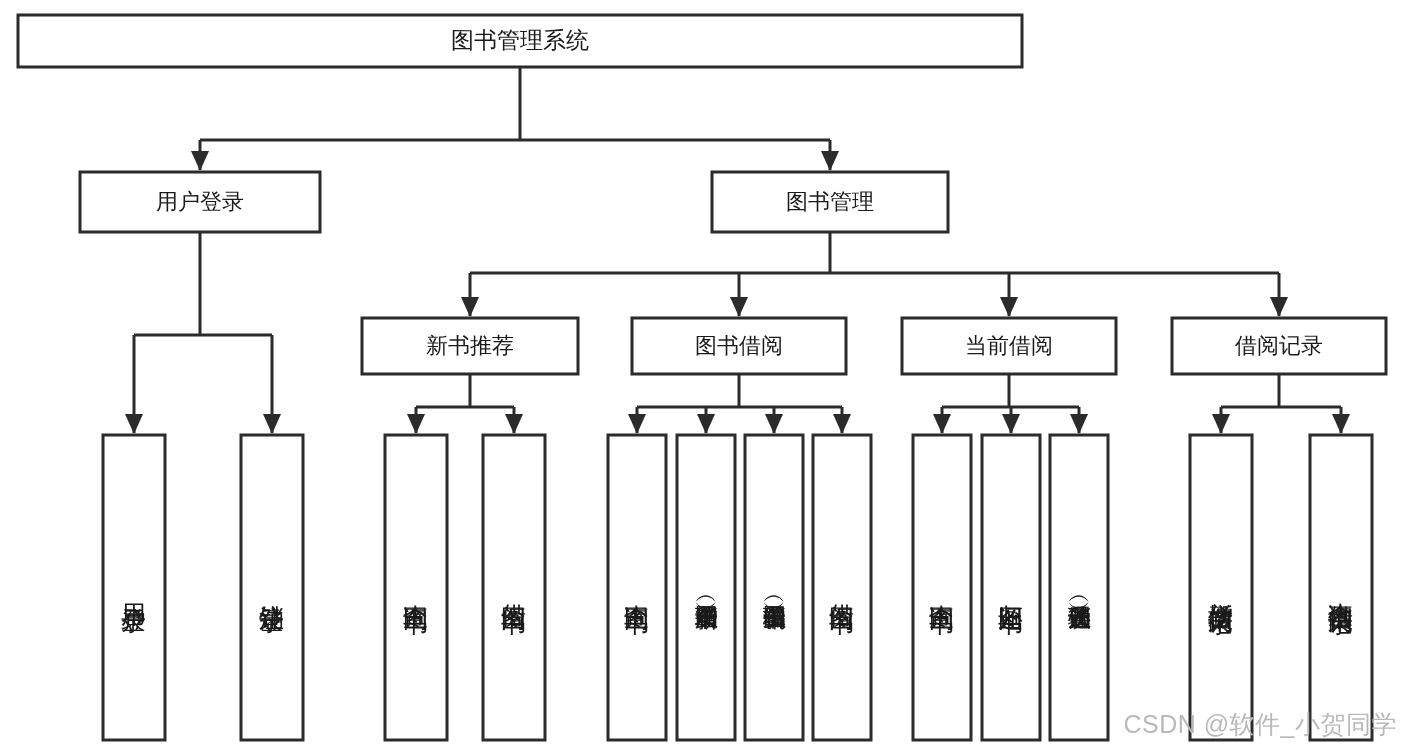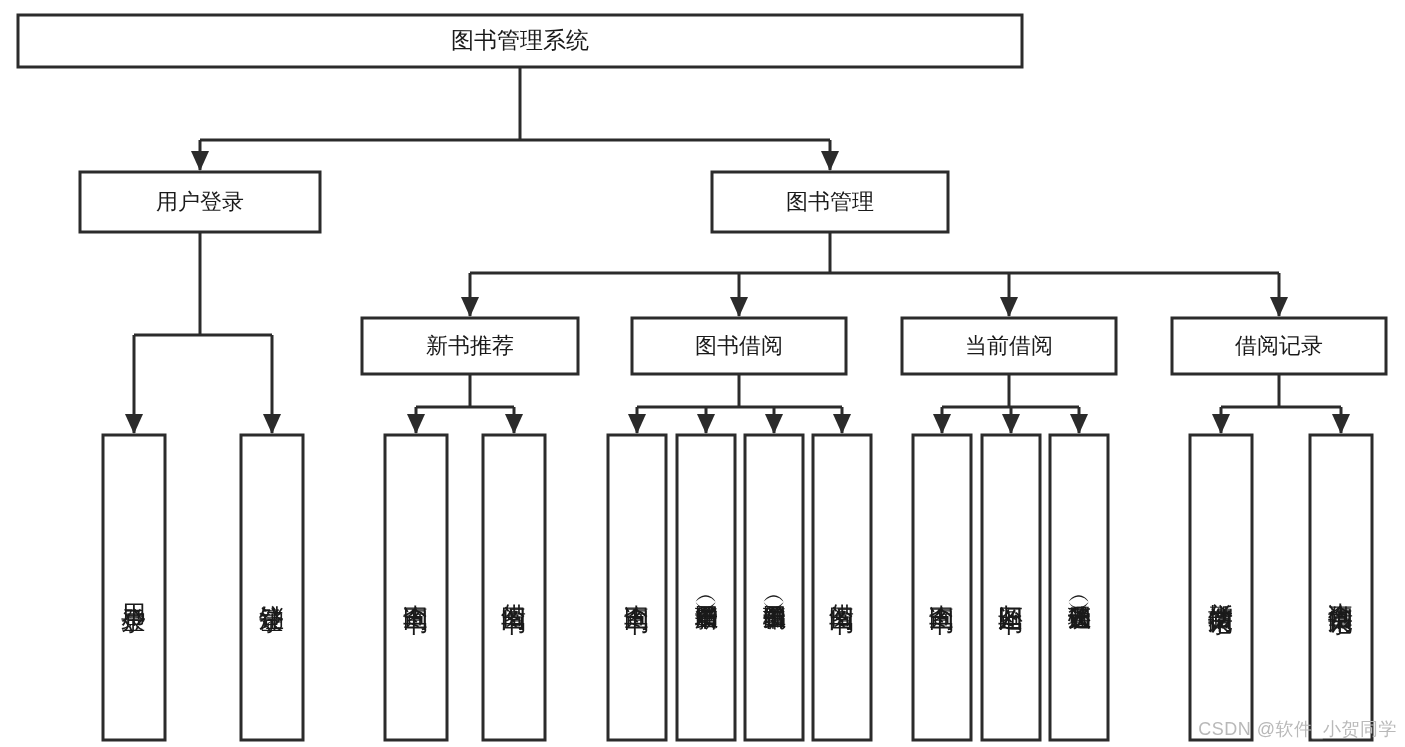--- a/index.html
+++ b/index.html
@@ -73,21 +73,21 @@
     letter-spacing: 2px;
     color: #1a1a1a;
     white-space: nowrap;
     text-align: center;
   }
   .watermark {
     position: absolute;
     right: 8px;
     bottom: 6px;
     font-family: "Liberation Sans", "DejaVu Sans", sans-serif;
-    font-size: 18px;
+    font-size: 25px;
     color: #b9b9b9;
     letter-spacing: 0.5px;
     white-space: nowrap;
   }
 </style>
 </head>
 <body>
 
 <div id="diagram-root">
 

